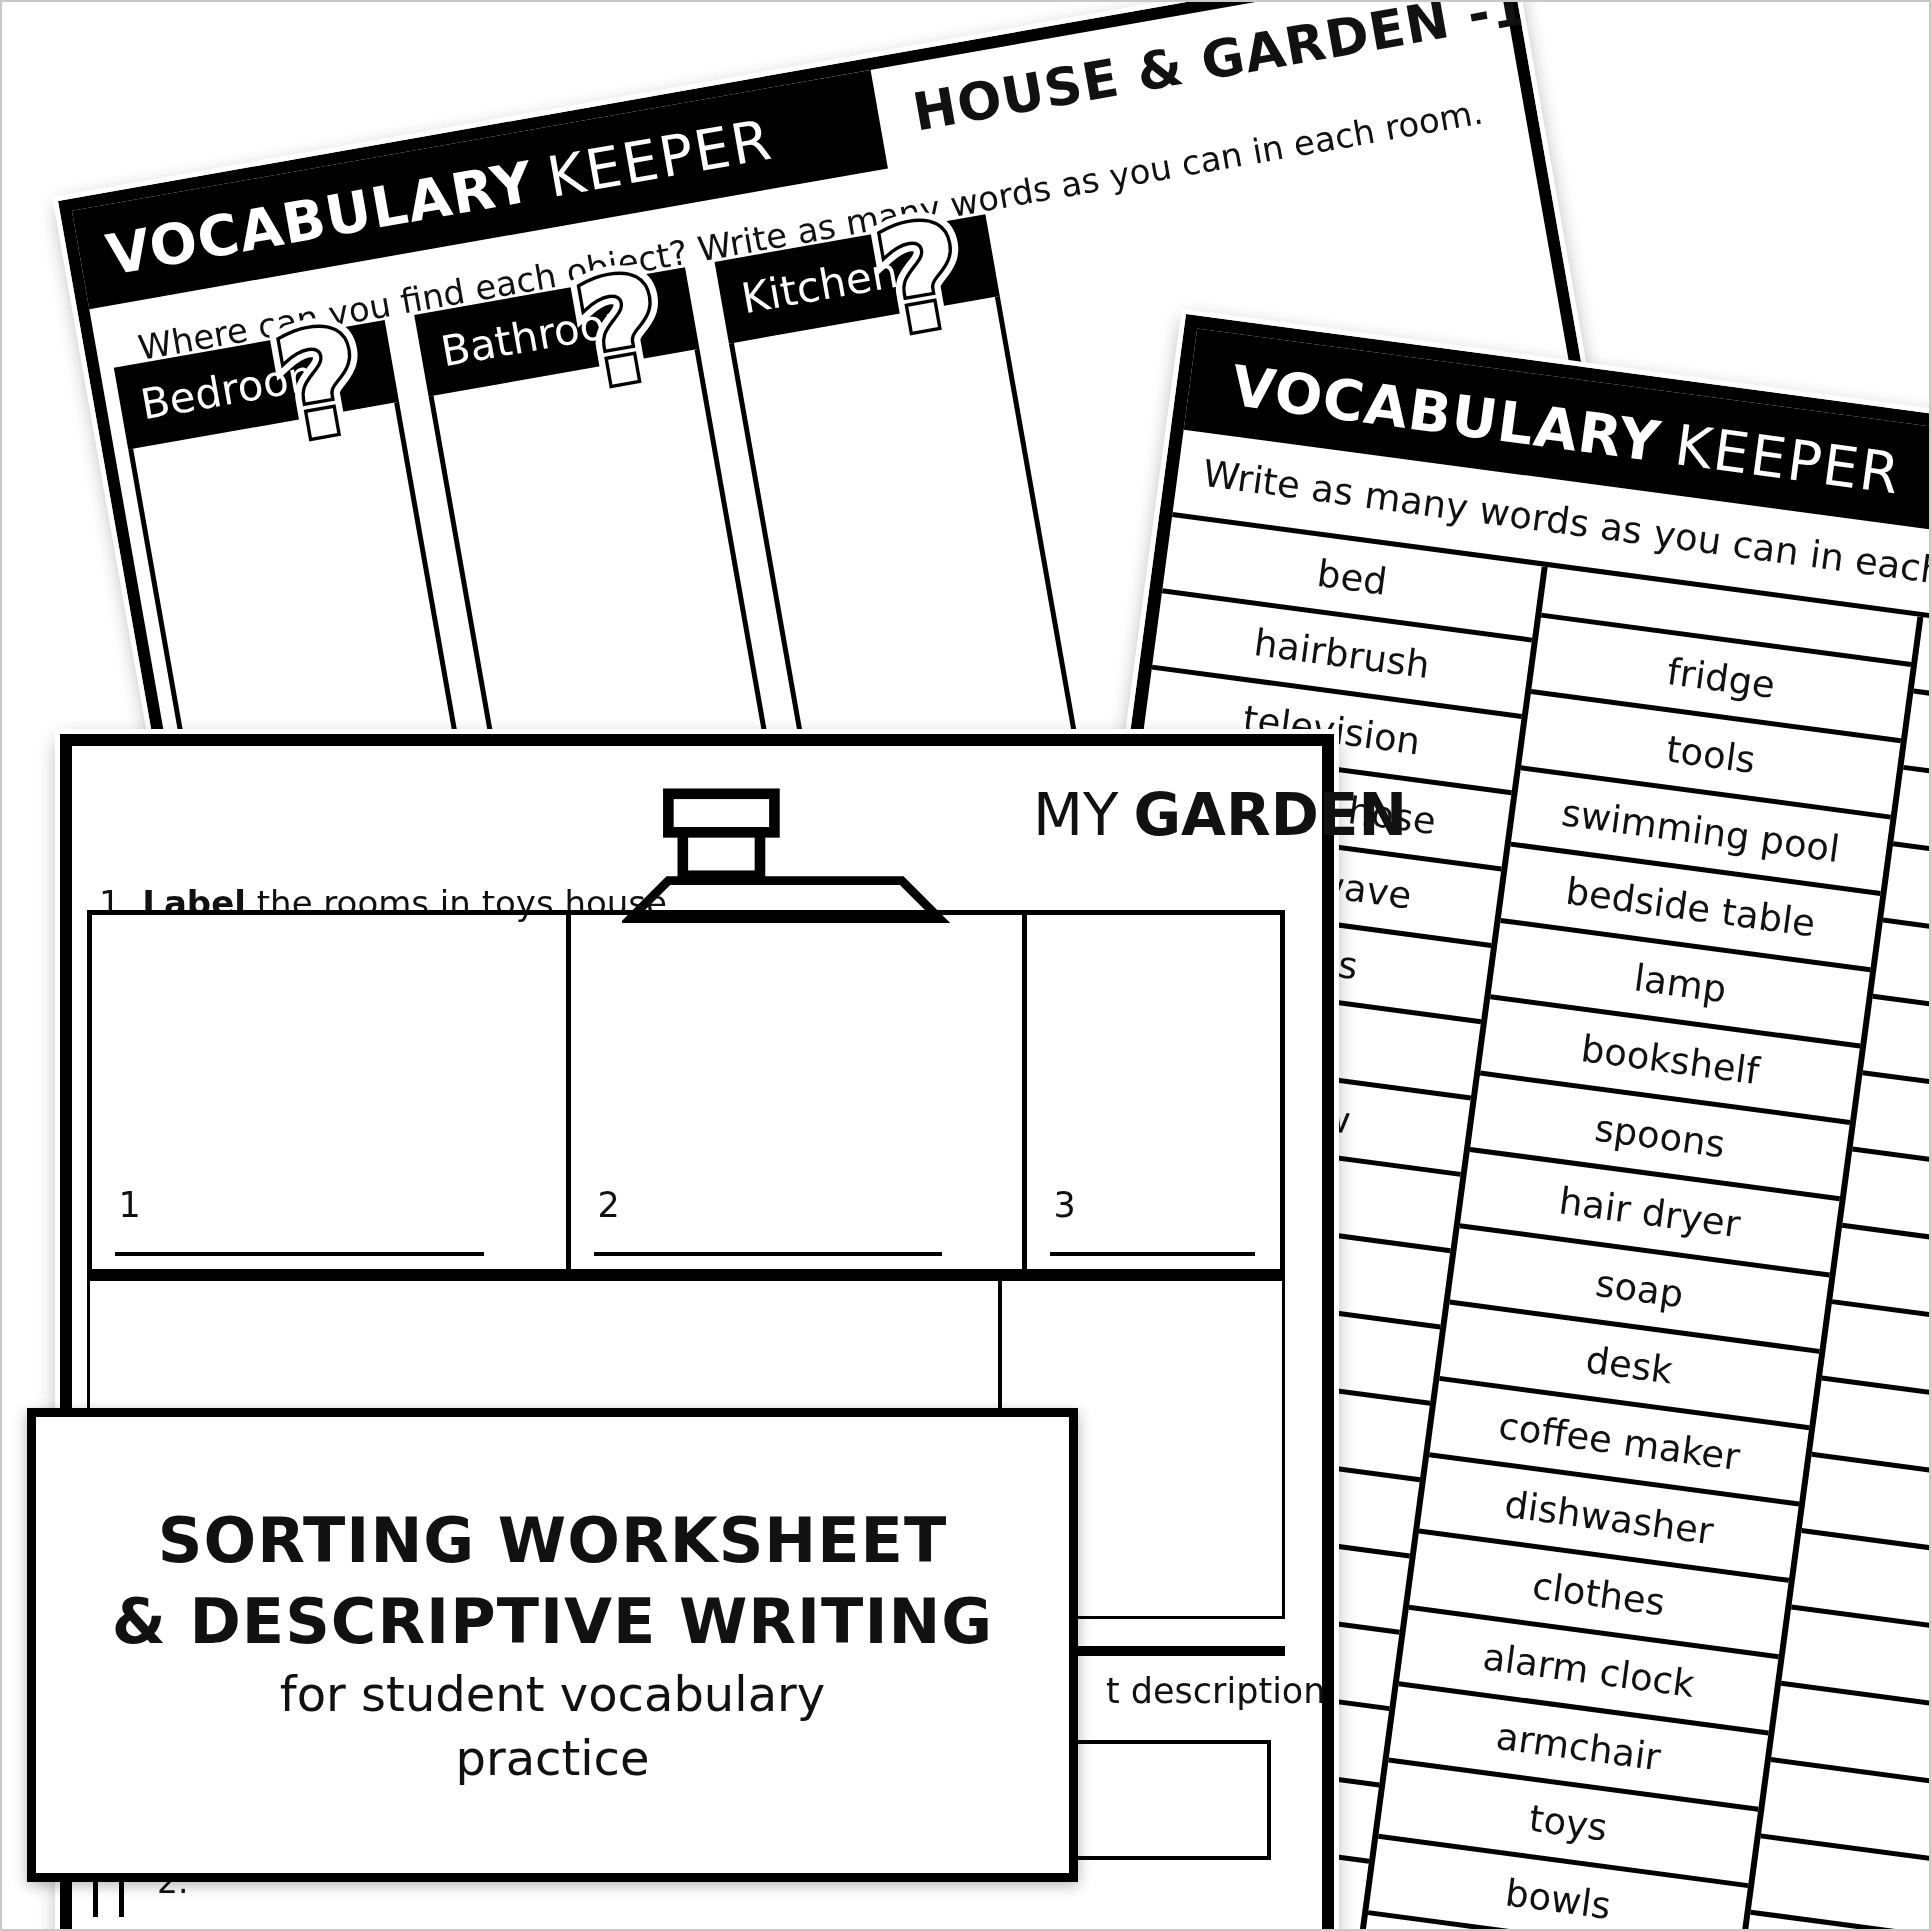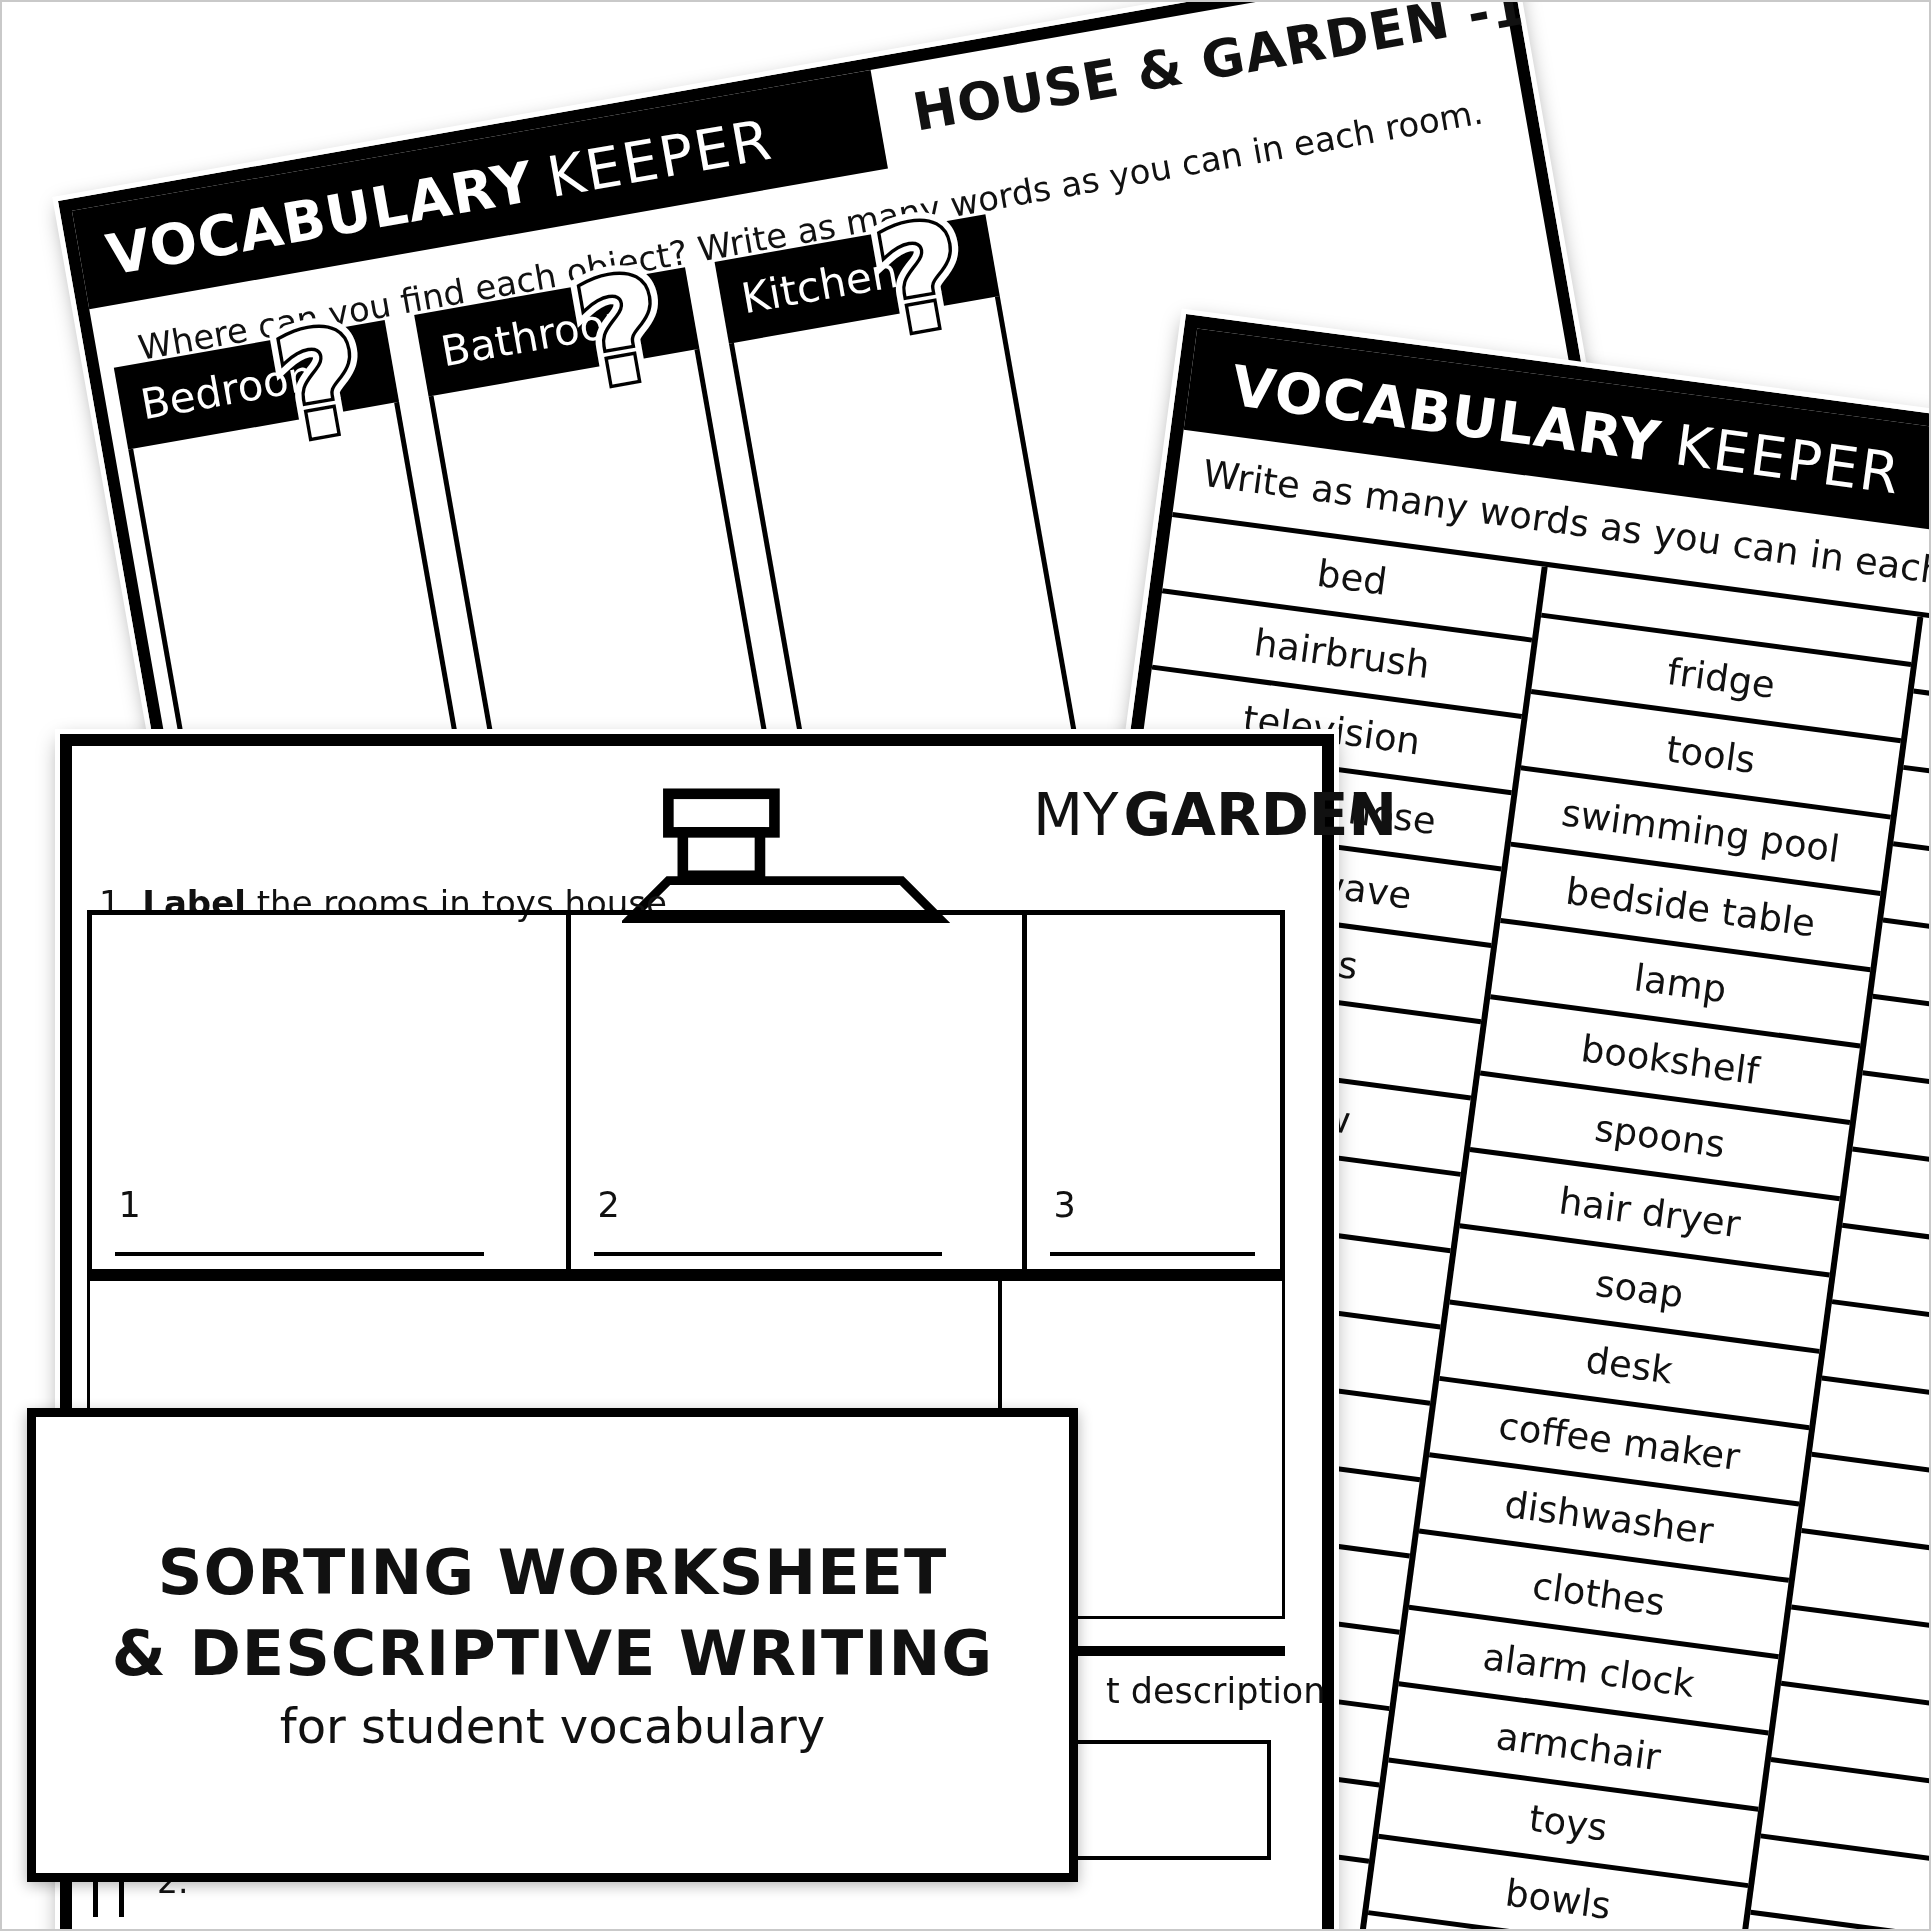--- a/index.html
+++ b/index.html
@@ -46,21 +46,21 @@
   .wcell{flex:0 0 72px;border-bottom:5.8px solid #000;display:flex;
          align-items:center;justify-content:center;font-size:37px;white-space:nowrap;}
   .wspacer{flex:0 0 46px;border-bottom:5.8px solid #000;}
   
   #pageB{left:60px;top:734px;width:1250px;height:1197px;z-index:3;}
   #pageB .headbarB{position:absolute;left:0;top:0;width:620px;height:99px;background:#000;
         color:#fff;display:flex;align-items:center;padding-left:29px;gap:13.5px;
         font-size:50px;white-space:nowrap;}
   #houseIcon{position:absolute;left:550px;top:42px;}
   #titleB{position:absolute;right:-39px;top:35px;font-size:58px;white-space:nowrap;
-          display:flex;gap:5px;width:328px;}
+          display:flex;gap:15px;width:328px;}
   .t-light{font-weight:400;}
   .t-bold{font-weight:800;}
   #task1{position:absolute;left:27px;top:137px;font-size:34px;white-space:nowrap;}
   .b{font-weight:800;}
   #rooms1{position:absolute;left:14.5px;top:164px;width:1198px;height:371px;
           border:5.8px solid #000;border-bottom-width:12.6px;display:flex;box-sizing:border-box;}
   .rcell{position:relative;height:100%;}
   .rc1{width:474px;border-right:5.8px solid #000;}
   .rc2{width:451px;border-right:5.8px solid #000;}
   .rc3{flex:1;}
@@ -243,16 +243,17 @@
   <div id="wbox"></div>
   <div class="vline" id="v1"></div>
   <div class="vline" id="v2"></div>
   <div id="task2">2.</div>
 </div>
 
 <div id="overlay">
   <div class="cap-b">SORTING WORKSHEET</div>
   <div class="cap-b">&amp; DESCRIPTIVE WRITING</div>
   <div class="cap-r">for student vocabulary</div>
+  <div class="cap-r">practice</div>
 </div>
 
 <div id="canvasBorder"></div>
 
 
 </body></html>

